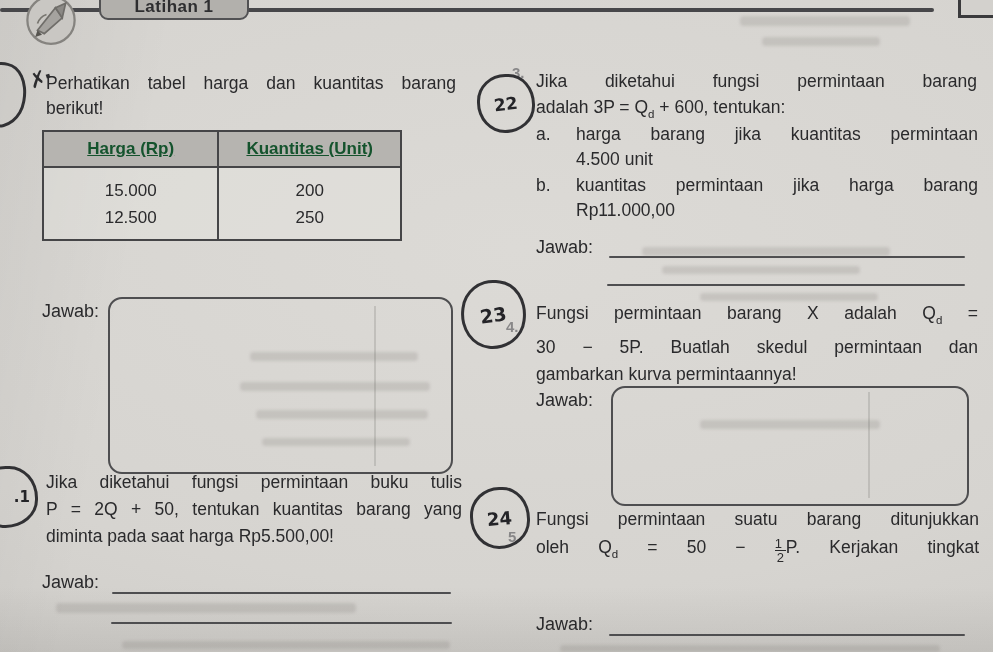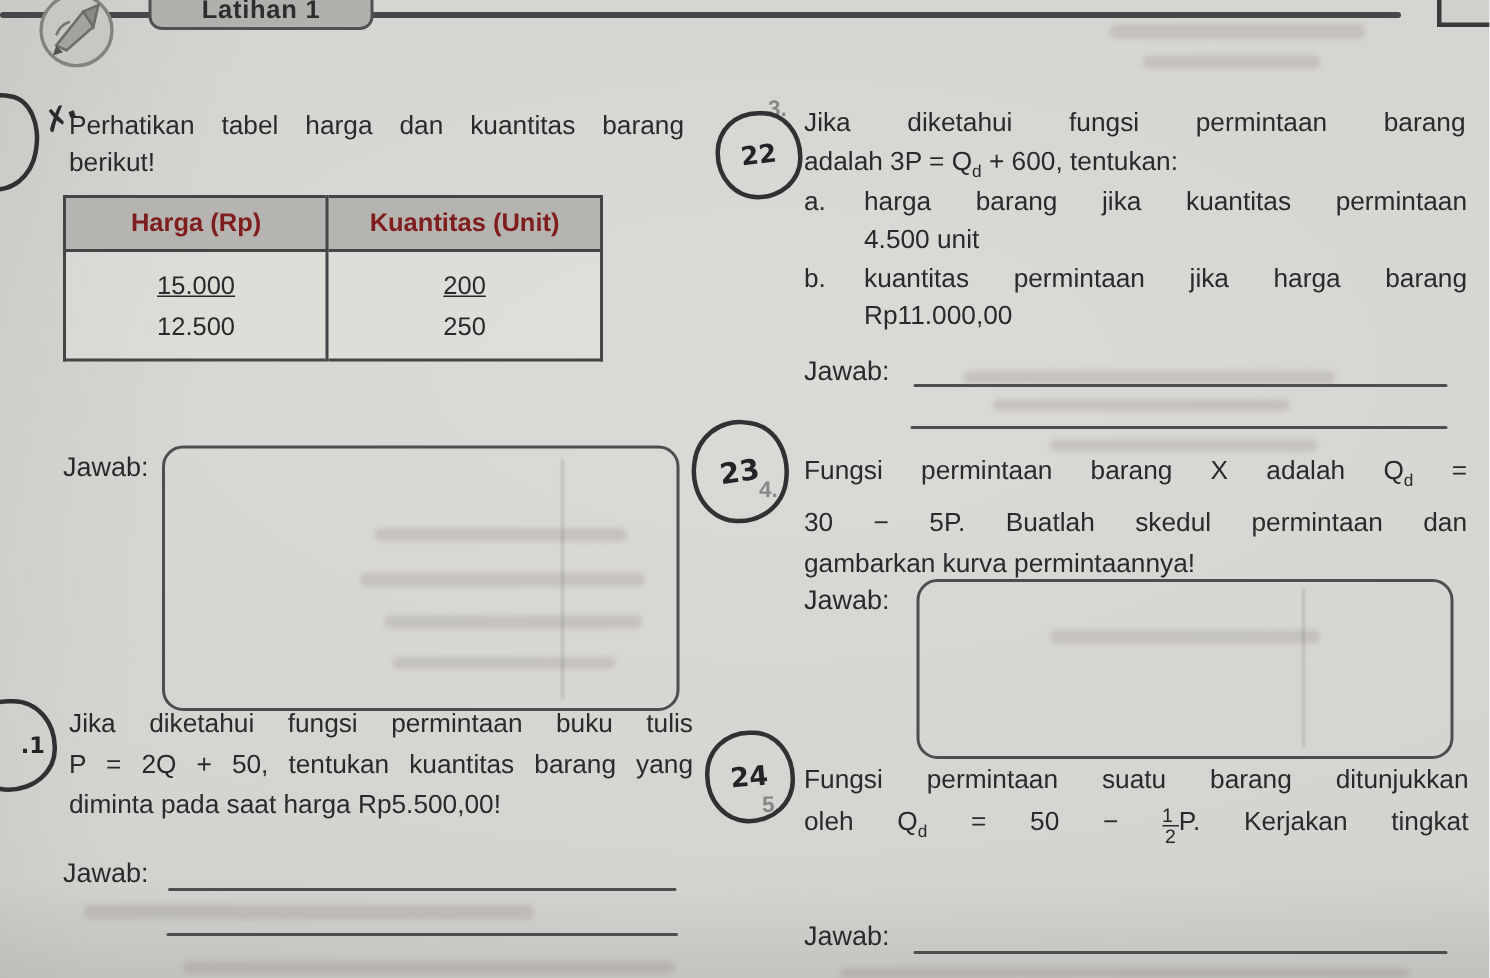--- a/index.html
+++ b/index.html
@@ -27,24 +27,24 @@
   .ln{display:block;}
   .ln.j{text-align:justify;text-align-last:justify;}
   sub.sb{font-size:11.5px;vertical-align:-5px;}
   .frac{display:inline-block;vertical-align:-9px;text-align:center;line-height:0;}
   .frac .fn{display:block;font-size:13px;line-height:12px;}
   .frac .fd{display:block;font-size:13px;line-height:14px;border-top:1.6px solid #2a2a2c;padding:0 2px;}
   
   table.tbl{position:absolute;left:42px;top:130px;width:360px;border-collapse:collapse;
        border:2.5px solid #454547;background:rgba(233,231,227,0.35);}
   table.tbl th{background:#b6b4b0;border-bottom:2px solid #454547;font-size:17px;
-       font-weight:bold;color:#7f1d1d;padding:7px 2px;}
+       font-weight:bold;color:#14532d;padding:7px 2px;text-decoration:underline;}
   table.tbl td{font-size:17px;text-align:center;color:#2a2a2c;padding:1px 2px;line-height:25px;}
   table.tbl th + th, table.tbl td + td{border-left:2px solid #454547;}
-  table.tbl tr.first td{padding-top:10px;text-decoration:underline;}
+  table.tbl tr.first td{padding-top:10px;}
   table.tbl tr.last td{padding-bottom:9px;}
   
   .jl{position:absolute;font-size:18px;color:#2a2a2c;}
   .ul{position:absolute;height:2px;background:#4e4e50;border-radius:1px;}
   .abox{position:absolute;border:2px solid #4e4e50;border-radius:14px;background:transparent;}
   
   .hcircle{position:absolute;border:3px solid #313134;
        border-radius:50% 47% 53% 50% / 47% 53% 47% 53%;
        display:flex;align-items:center;justify-content:center;
        font-family:"DejaVu Sans",sans-serif;font-weight:bold;color:#242428;}

